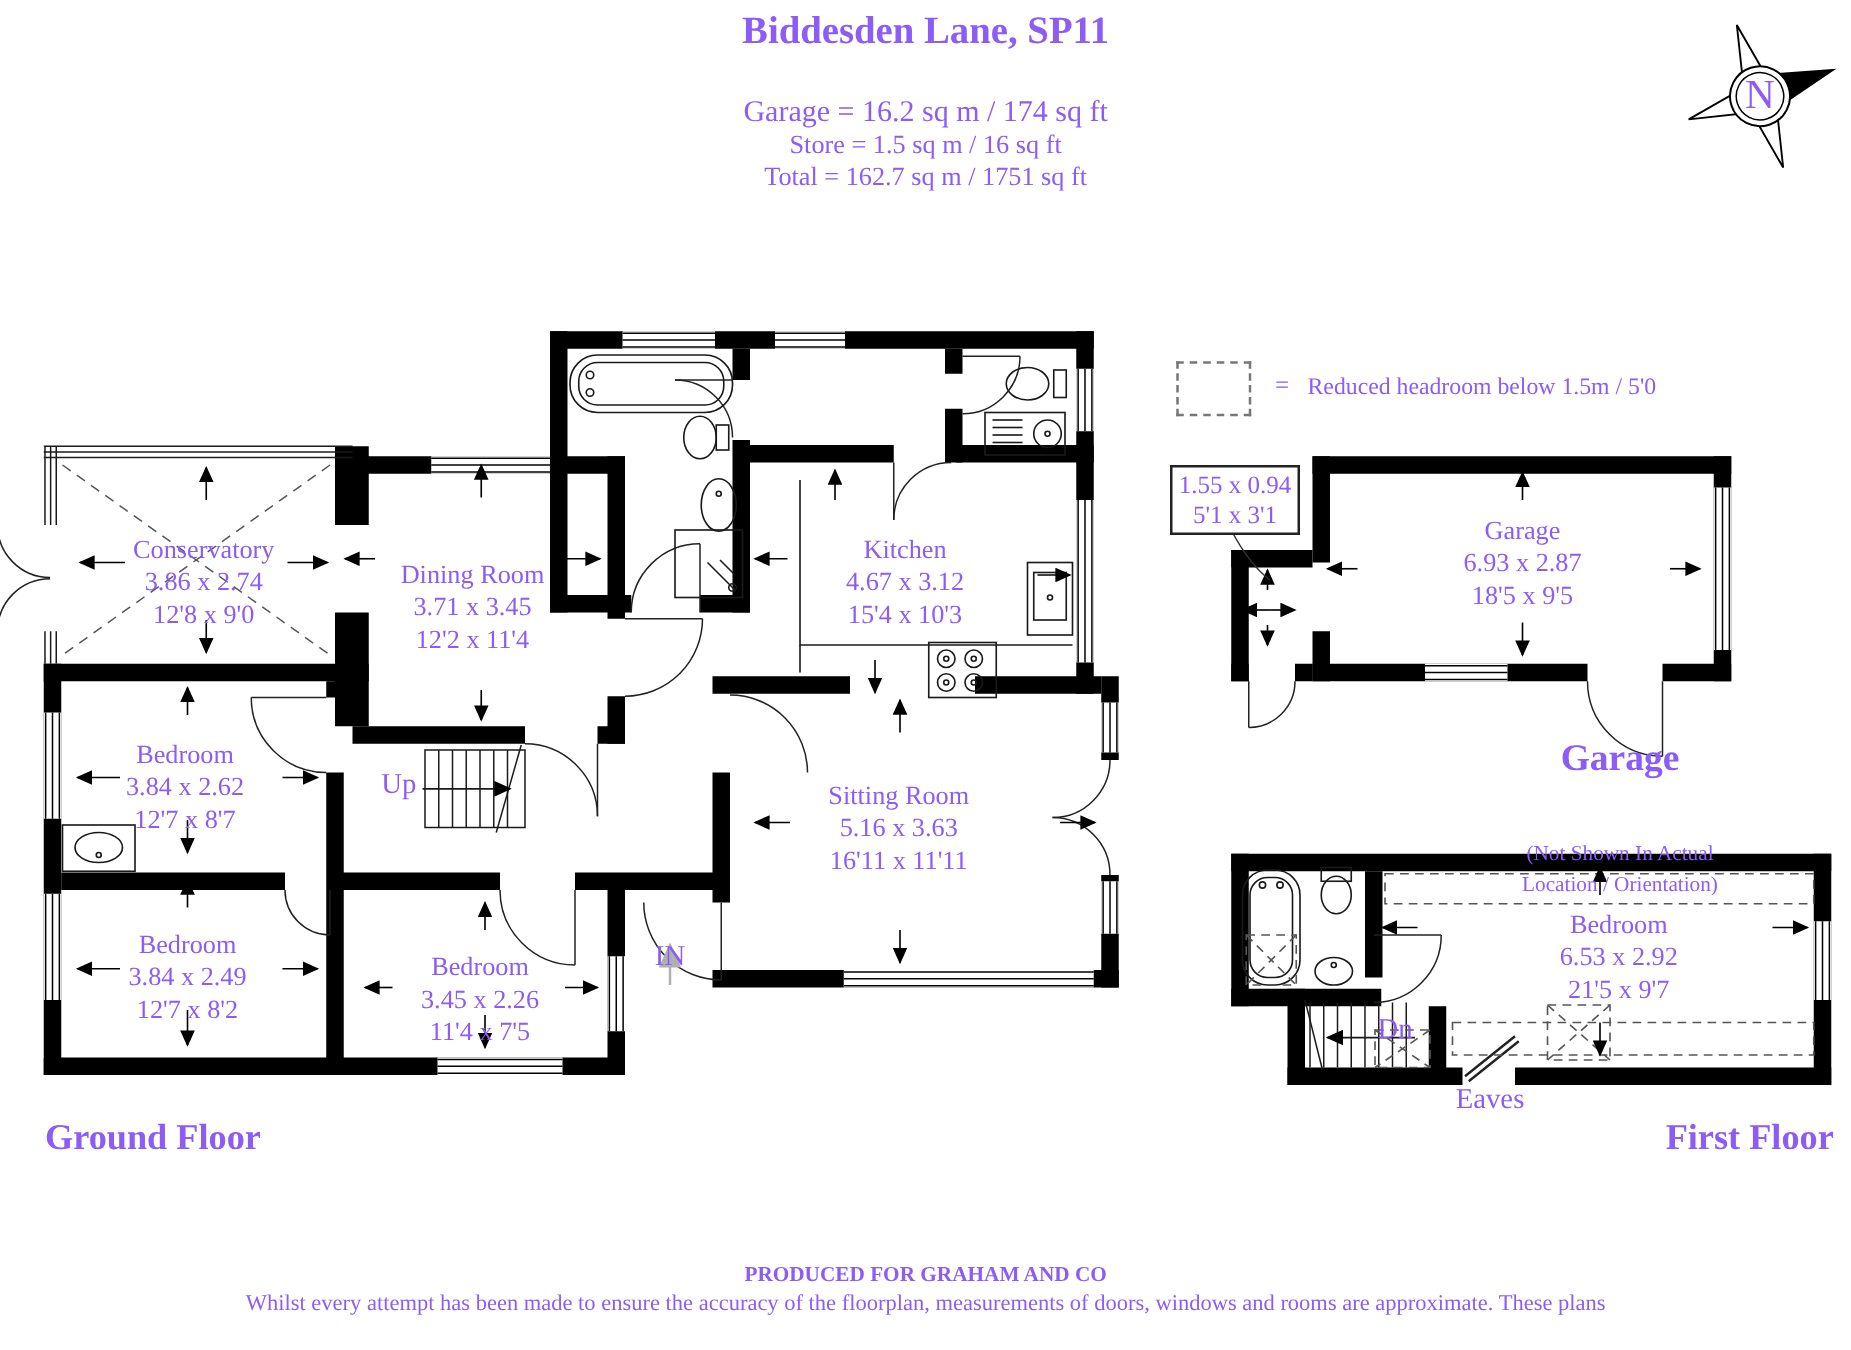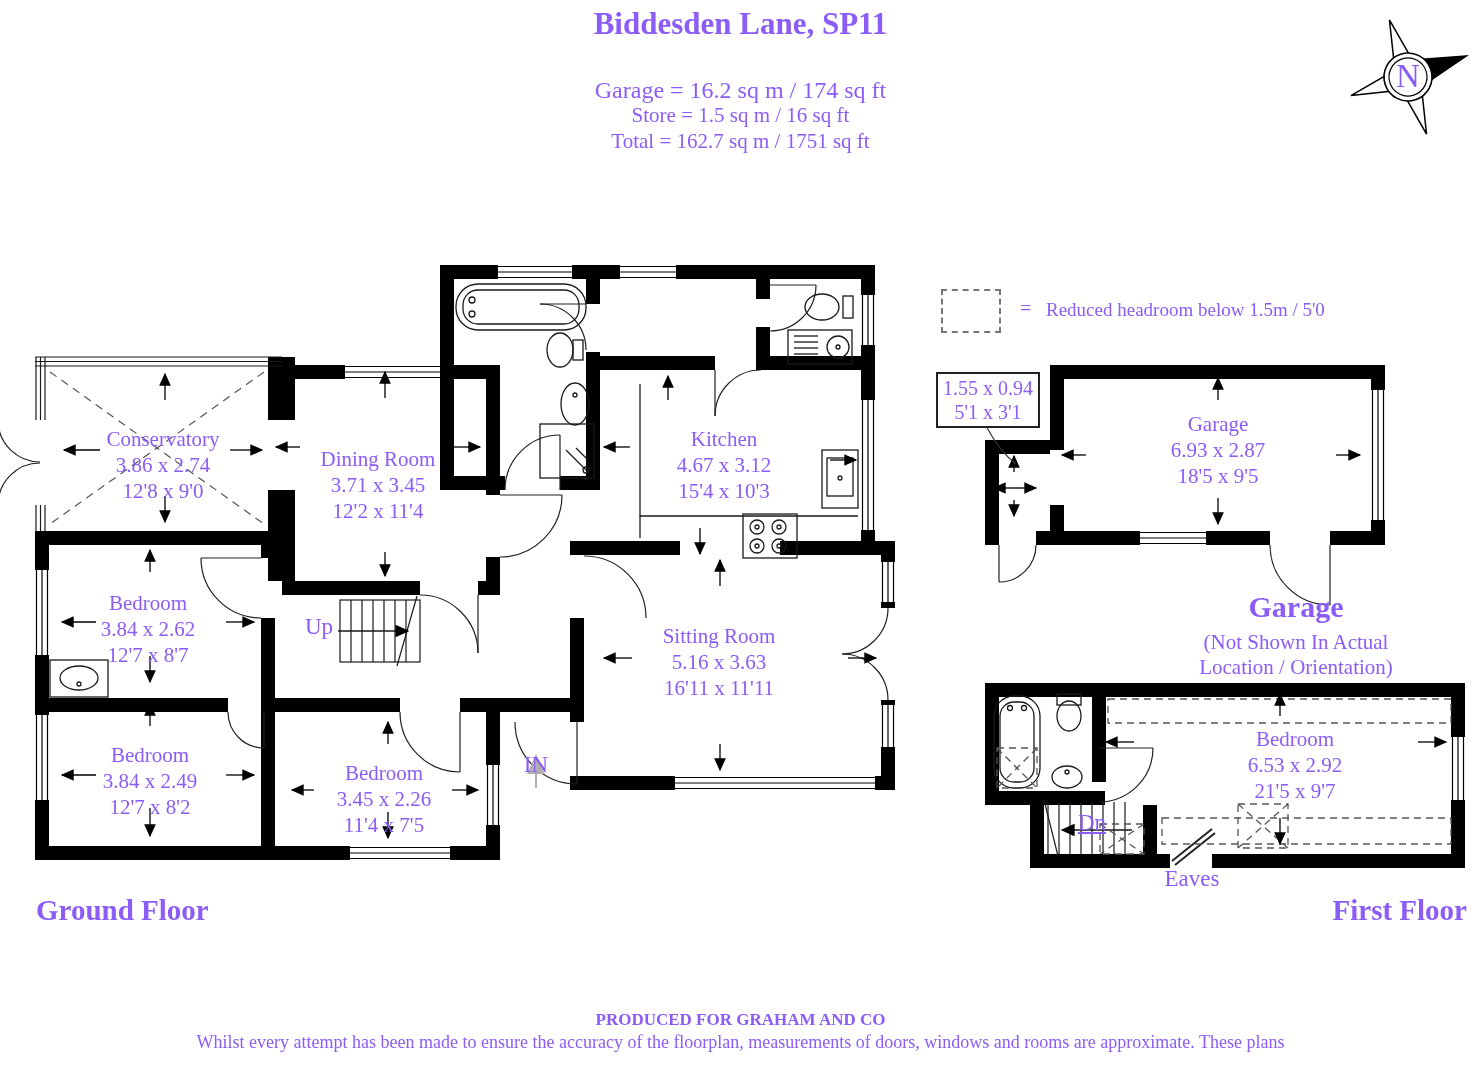--- a/index.html
+++ b/index.html
@@ -11,21 +11,21 @@
   .title{top:6px;font-size:31px;font-weight:700;}
   .sub1{top:50px;font-size:21px;}
   .sub2{top:77px;font-size:24px;}
   .sub3{top:103px;font-size:21px;}
   .sub4{top:129px;font-size:21px;}
   .lbl{position:absolute;transform:translateX(-50%);text-align:center;
        font-size:21px;line-height:26px;white-space:nowrap;}
   .small-lbl{position:absolute;transform:translateX(-50%);font-size:23px;white-space:nowrap;}
   .floor-title{position:absolute;font-size:29px;font-weight:700;white-space:nowrap;}
   .garage-head{position:absolute;transform:translateX(-50%);font-size:30px;font-weight:700;}
-  .garage-note{position:absolute;transform:translateX(-50%);font-size:21px;line-height:25px;text-align:center;white-space:nowrap;}
+  .garage-note{position:absolute;transform:translateX(-50%);font-size:17px;line-height:25px;text-align:center;white-space:nowrap;margin-top:40px;}
   .legend-box{position:absolute;left:941px;top:289px;width:56px;height:40px;
               border:2px dashed #777;background:#fff;}
   .legend-eq{position:absolute;left:1020px;top:297px;font-size:20px;}
   .legend-text{position:absolute;left:1046px;top:299px;font-size:19px;white-space:nowrap;}
   .store-box{position:absolute;left:936px;top:372px;width:100px;border:2px solid #222;
              background:#fff;text-align:center;font-size:20px;line-height:24px;padding:2px 0;}
   .footer1{top:1010px;font-size:17px;font-weight:700;}
   .footer2{top:1032px;font-size:18px;}
   .footer3{top:1055px;font-size:18px;}
   .n-letter{position:absolute;left:1408px;top:58px;transform:translate(-50%,0);
@@ -501,21 +501,21 @@
     <div>21'5 x 9'7</div>
   </div>
 
   <div class="store-box">
     <div>1.55 x 0.94</div>
     <div>5'1 x 3'1</div>
   </div>
 
   <div class="small-lbl" style="left:319px;top:614px;">Up</div>
   <div class="small-lbl" style="left:536px;top:752px;">IN</div>
-  <div class="small-lbl" style="left:1092px;top:810px;text-decoration:underline;">Dn</div>
+  <div class="small-lbl" style="left:1116px;top:810px;">Dn</div>
   <div class="small-lbl" style="left:1192px;top:866px;">Eaves</div>
 
   <div class="floor-title" style="left:36px;top:894px;text-align:right;">Ground Floor</div>
   <div class="floor-title" style="left:1467px;top:894px;transform:translateX(-100%);">First Floor</div>
 
   <div class="garage-head" style="left:1296px;top:590px;">Garage</div>
   <div class="garage-note" style="left:1296px;top:630px;">(Not Shown In Actual</div>
   <div class="garage-note" style="left:1296px;top:655px;">Location / Orientation)</div>
 
   <div class="abs ctr footer1">PRODUCED FOR GRAHAM AND CO</div>

